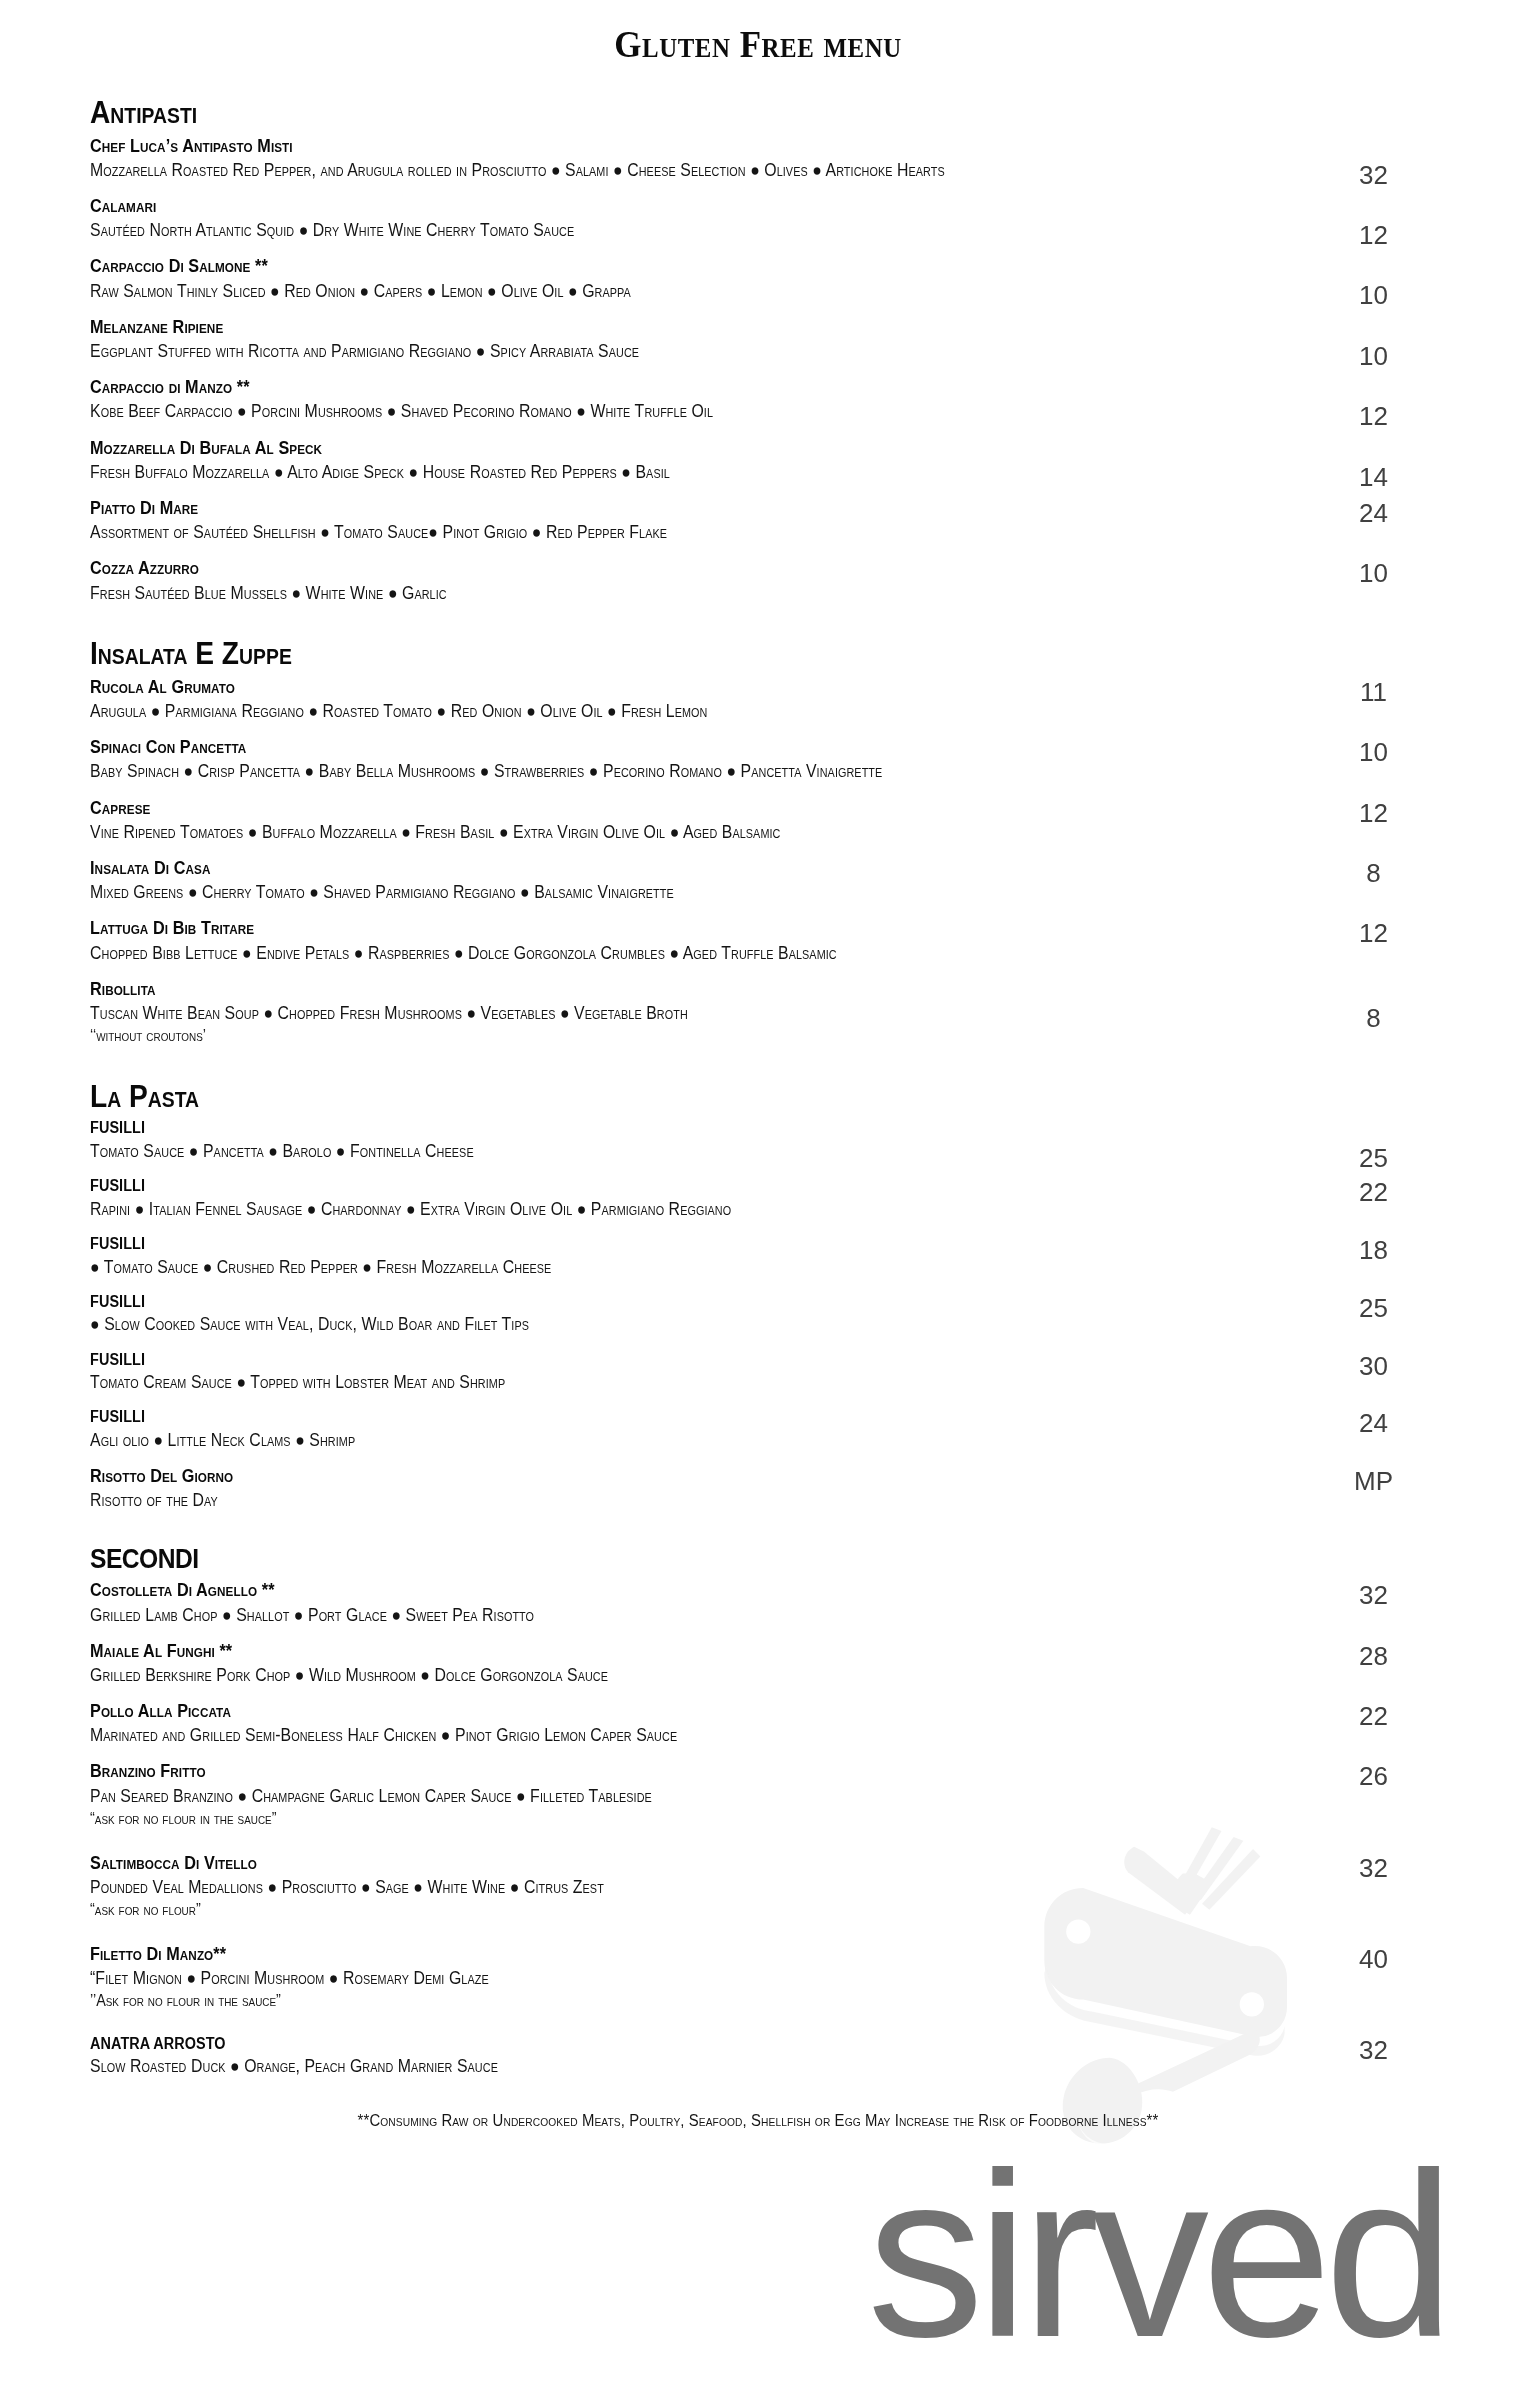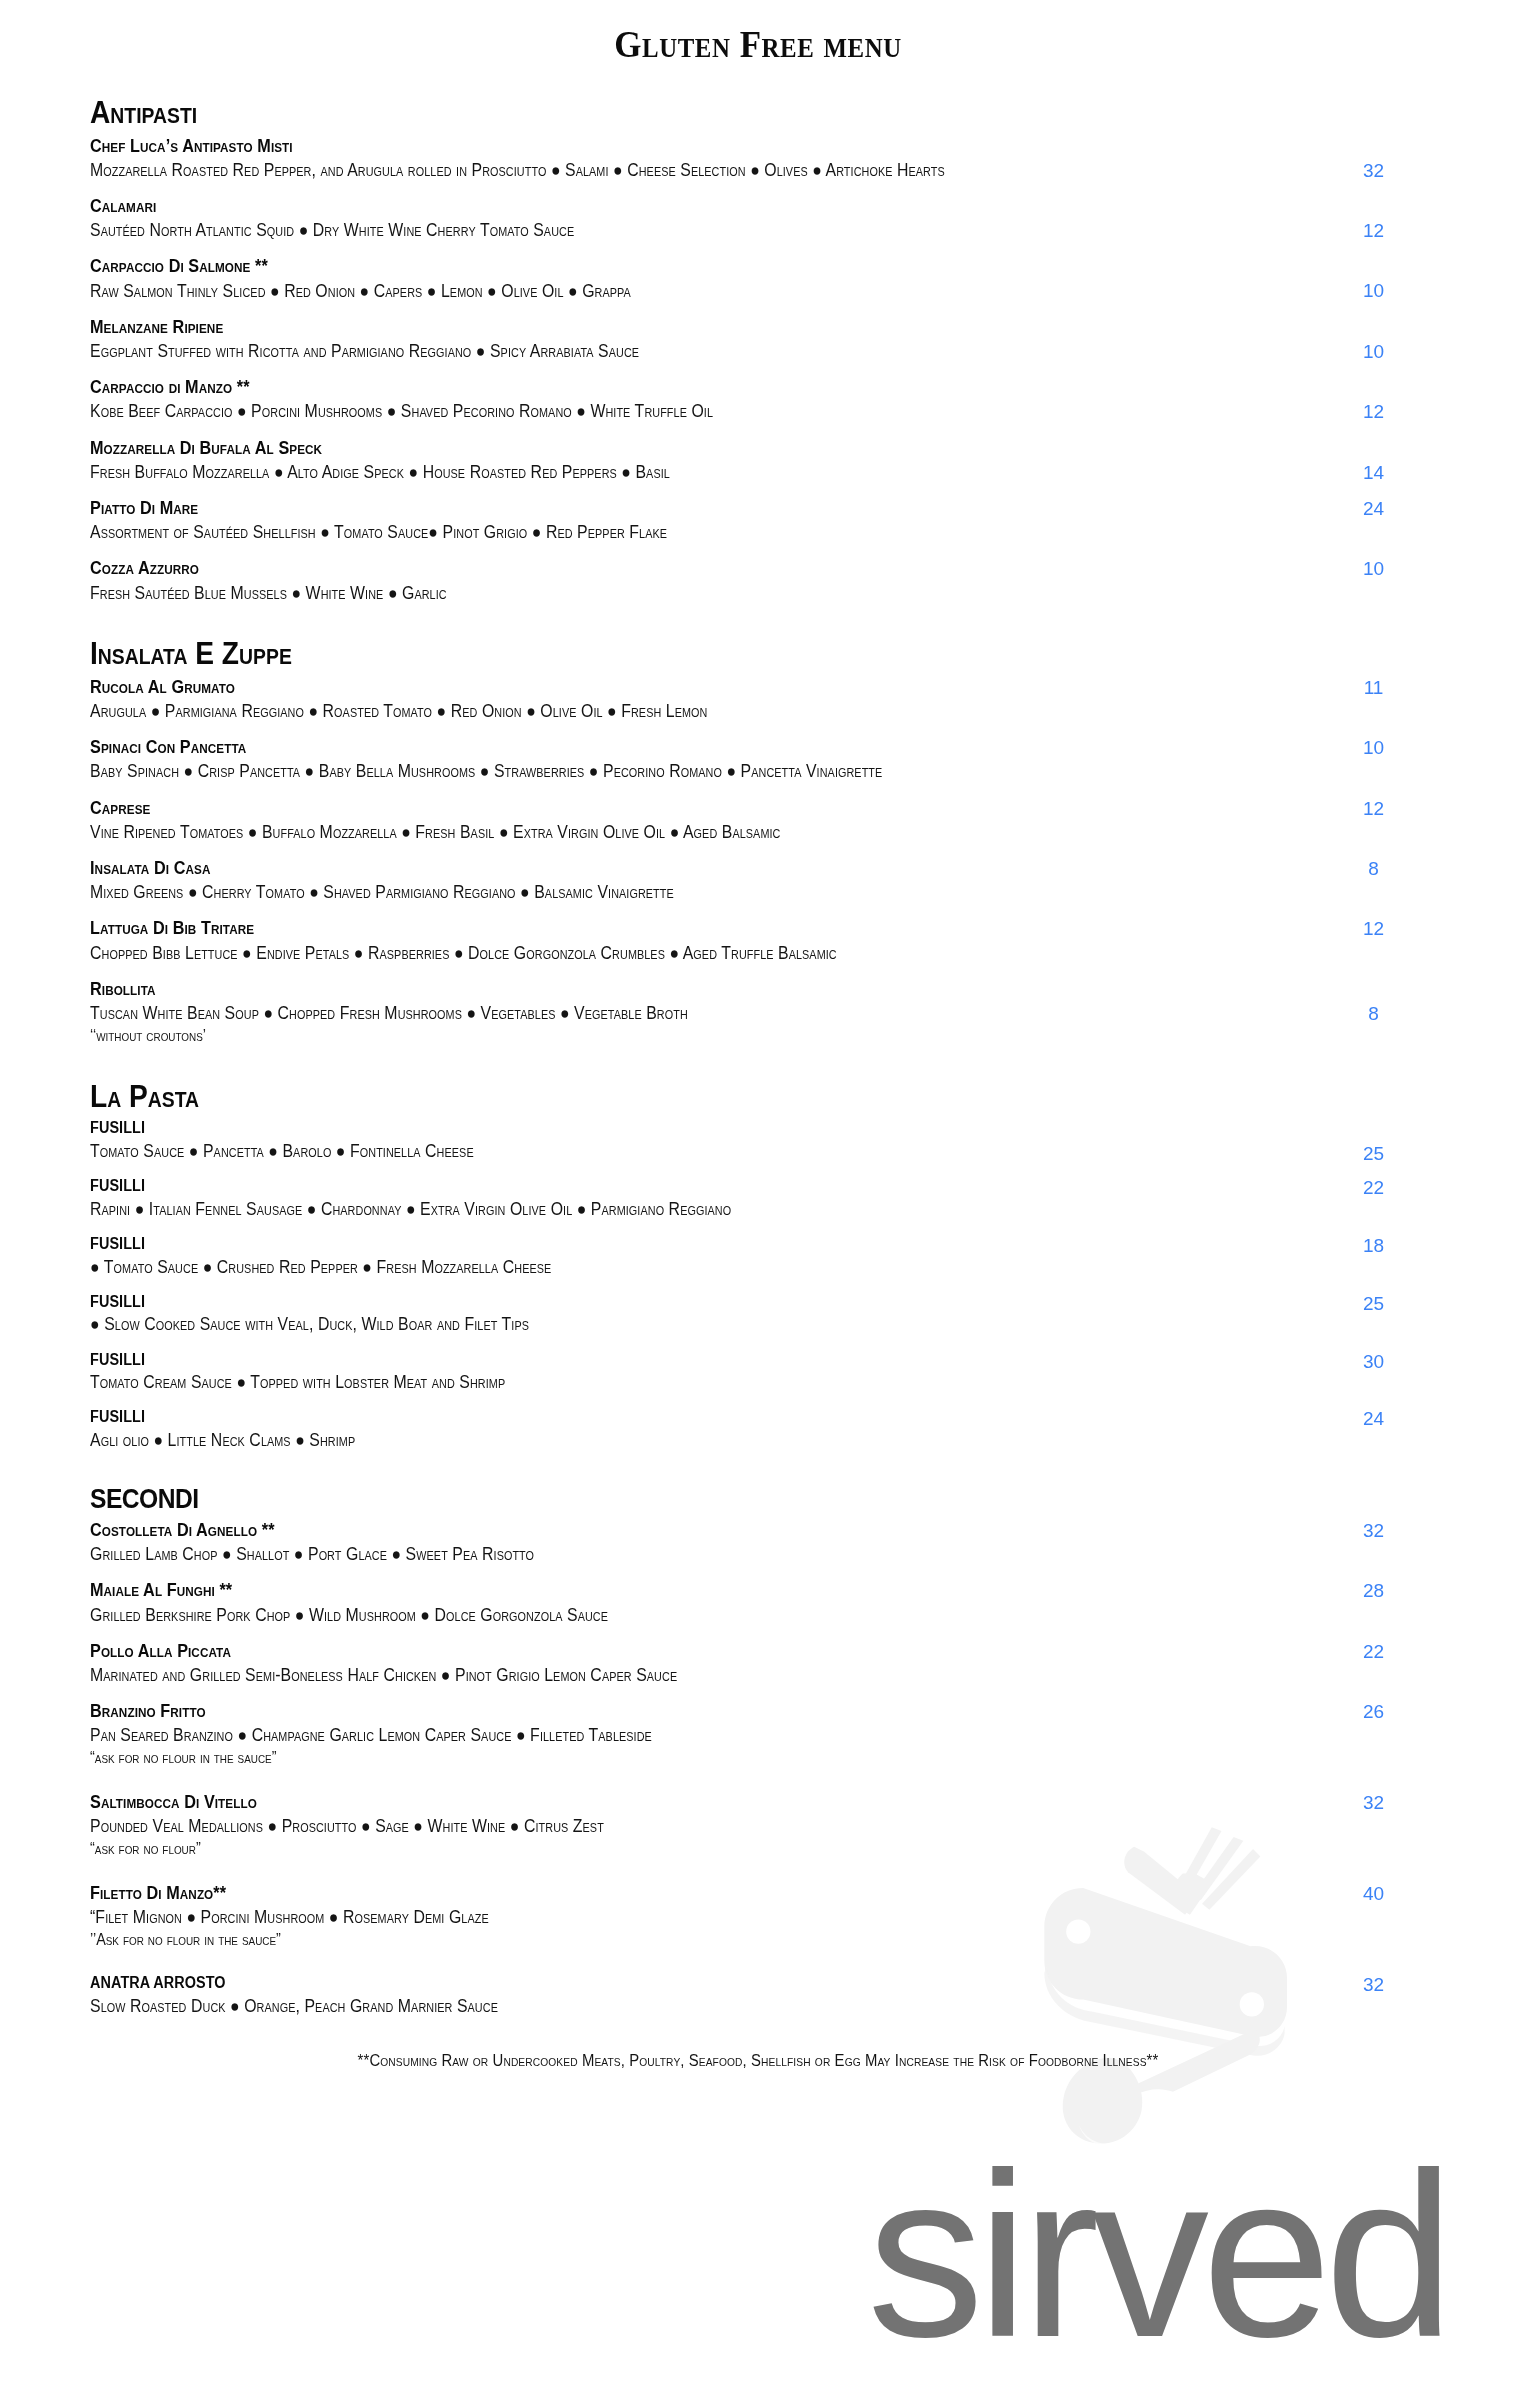--- a/index.html
+++ b/index.html
@@ -148,22 +148,22 @@
     margin-top: 1.2px;
   }
 
   .price {
     position: absolute;
     right: 0;
     width: 127px;
     text-align: center;
     font-family: "Liberation Sans", sans-serif;
     font-weight: 400;
-    font-size: 19px;
-    color: #3b82f6;
+    font-size: 26px;
+    color: #404040;
     line-height: 1.28;
   }
   .price.at-name { top: 0; }
   .price.at-desc { top: 24px; }
 
   .footer-note {
     margin-top: 34px;
     text-align: center;
     font-family: "Liberation Sans", sans-serif;
     font-weight: 400;
@@ -317,20 +317,25 @@
           <li class="item tight">
             <div class="item-name lower-caps">FUSILLI</div>
             <div class="item-desc">Tomato Cream Sauce ● Topped with Lobster Meat and Shrimp</div>
             <div class="price at-name">30</div>
           </li>
           <li class="item tight">
             <div class="item-name lower-caps">FUSILLI</div>
             <div class="item-desc"> Agli olio ● Little Neck Clams ● Shrimp</div>
             <div class="price at-name">24</div>
           </li>
+          <li class="item tight">
+            <div class="item-name">Risotto Del Giorno</div>
+            <div class="item-desc">Risotto of the Day</div>
+            <div class="price at-name">MP</div>
+          </li>
         </ul>
       </div>
       <div class="section">
         <div class="section-title plain-caps">SECONDI</div>
         <ul class="items">
           <li class="item tight">
             <div class="item-name">Costolleta Di Agnello **</div>
             <div class="item-desc">Grilled Lamb Chop ● Shallot ● Port Glace ● Sweet Pea Risotto</div>
             <div class="price at-name">32</div>
           </li>

